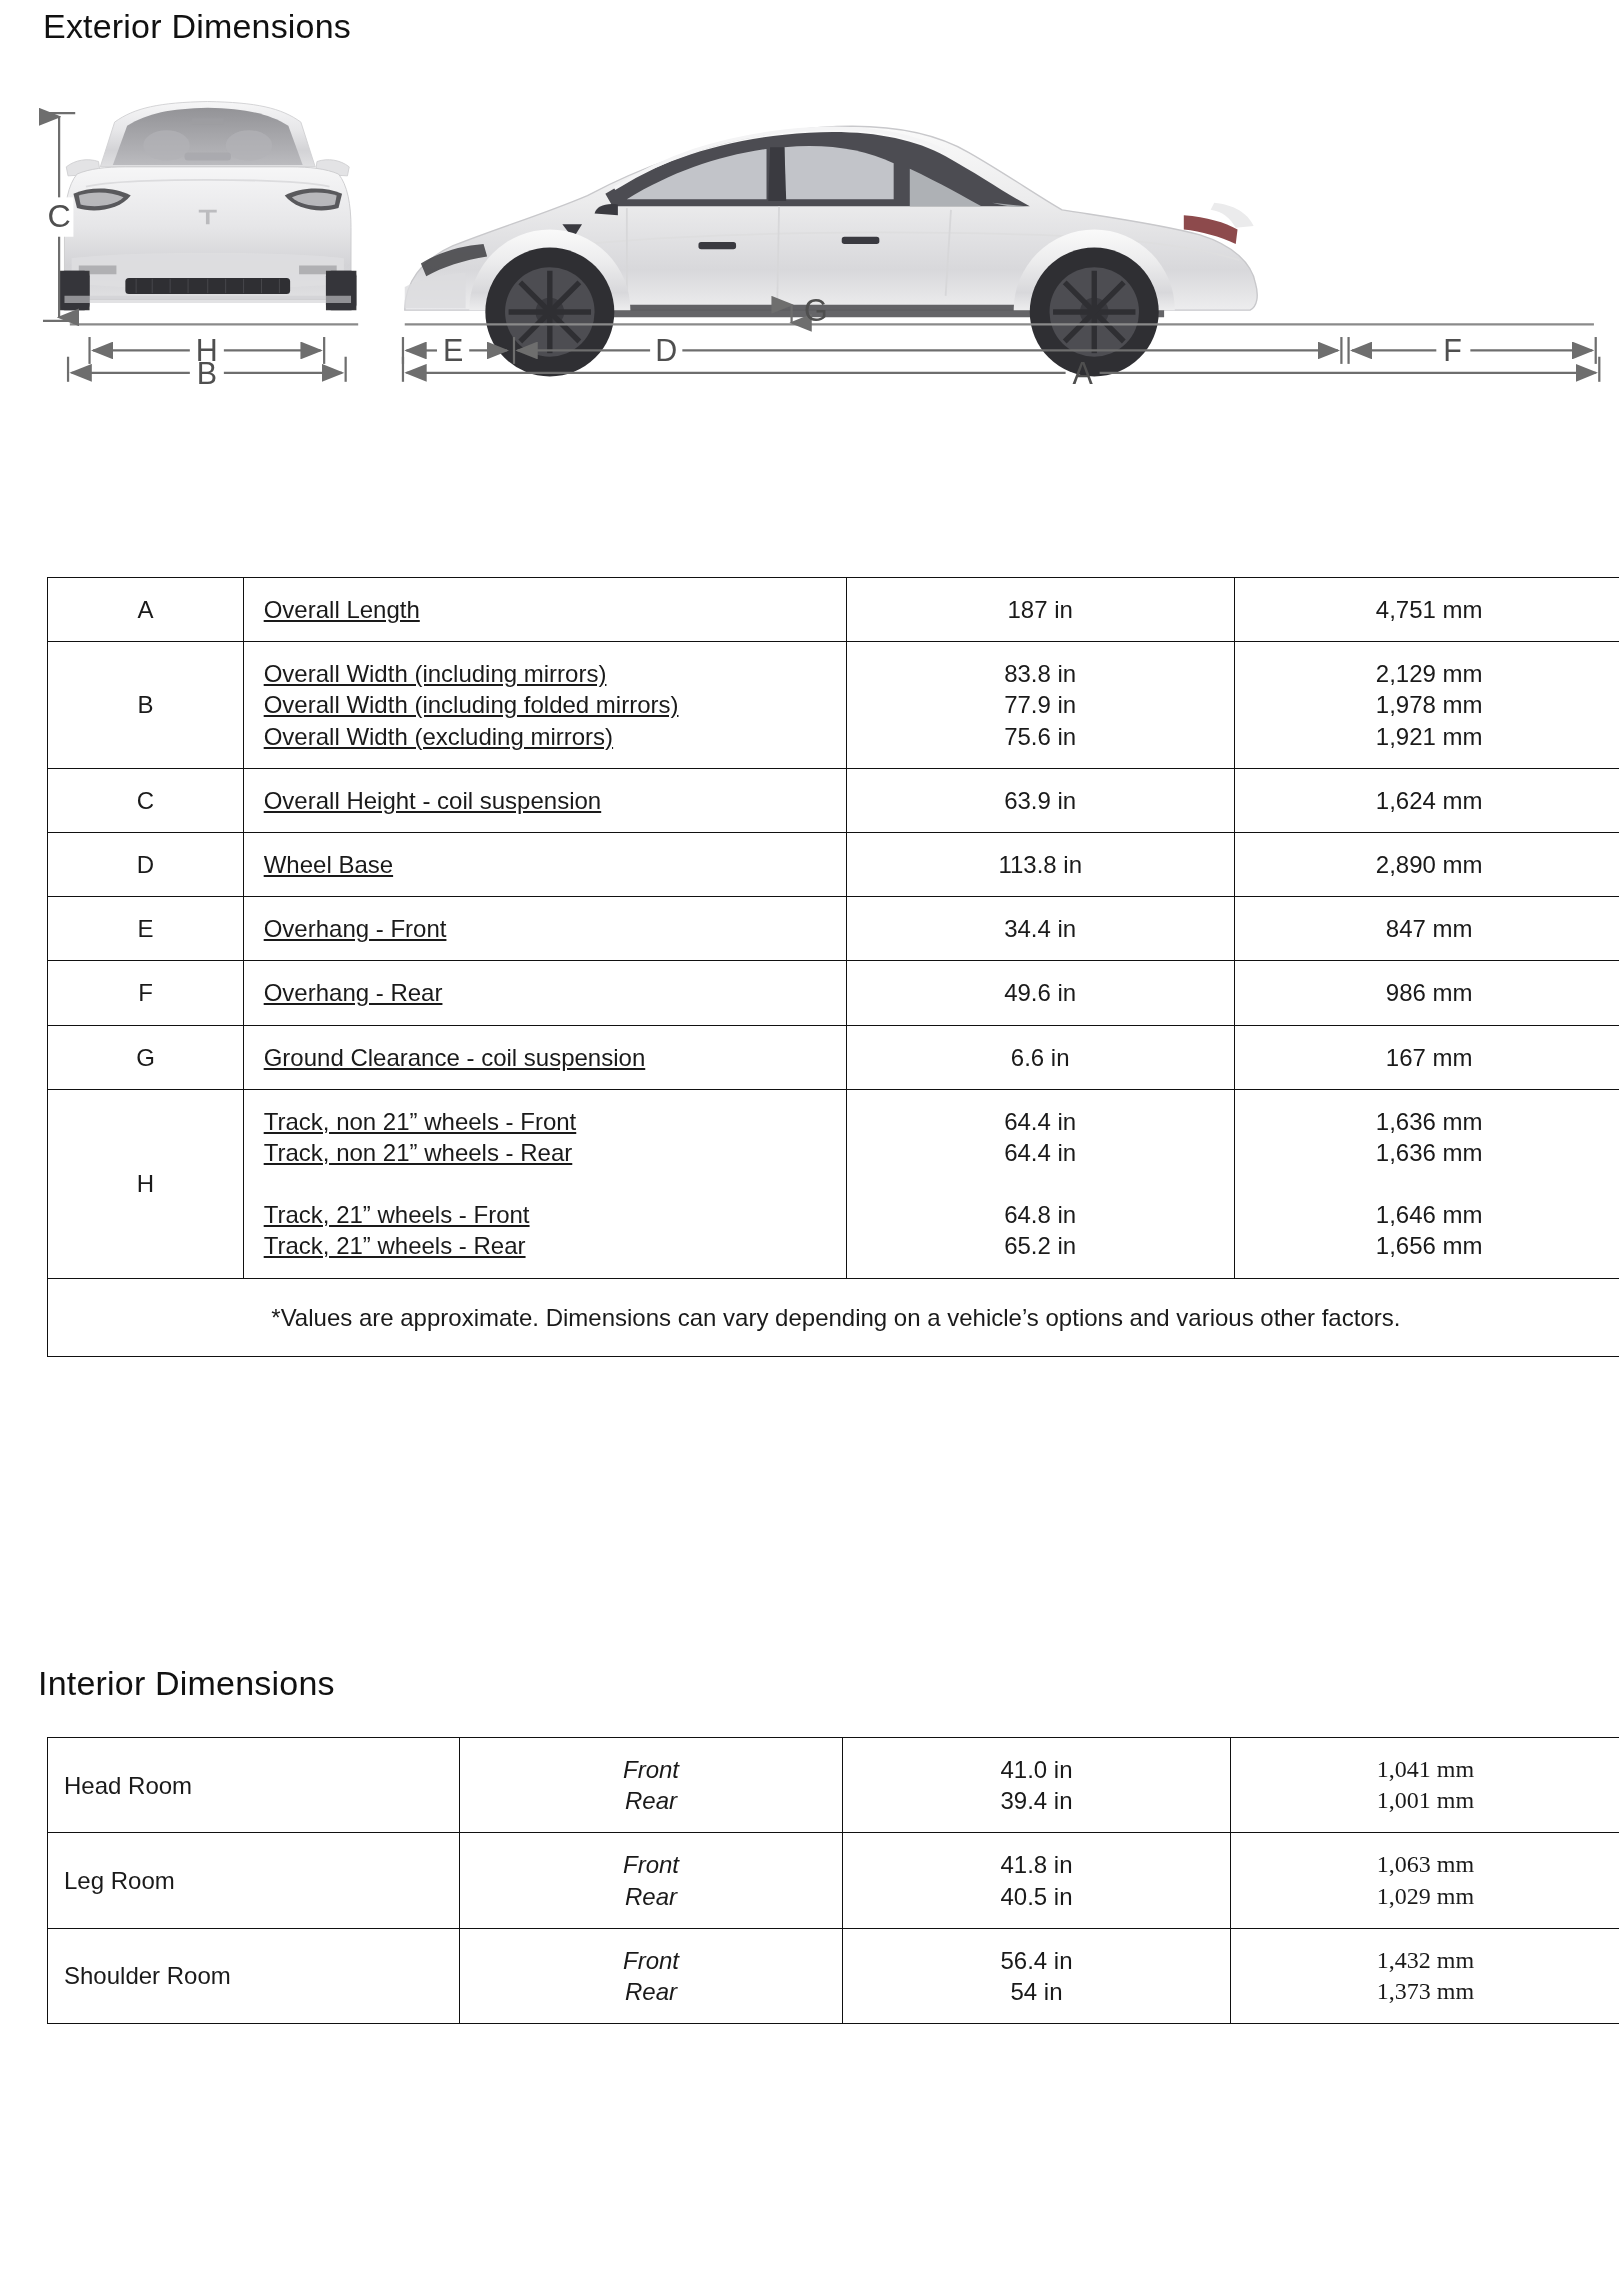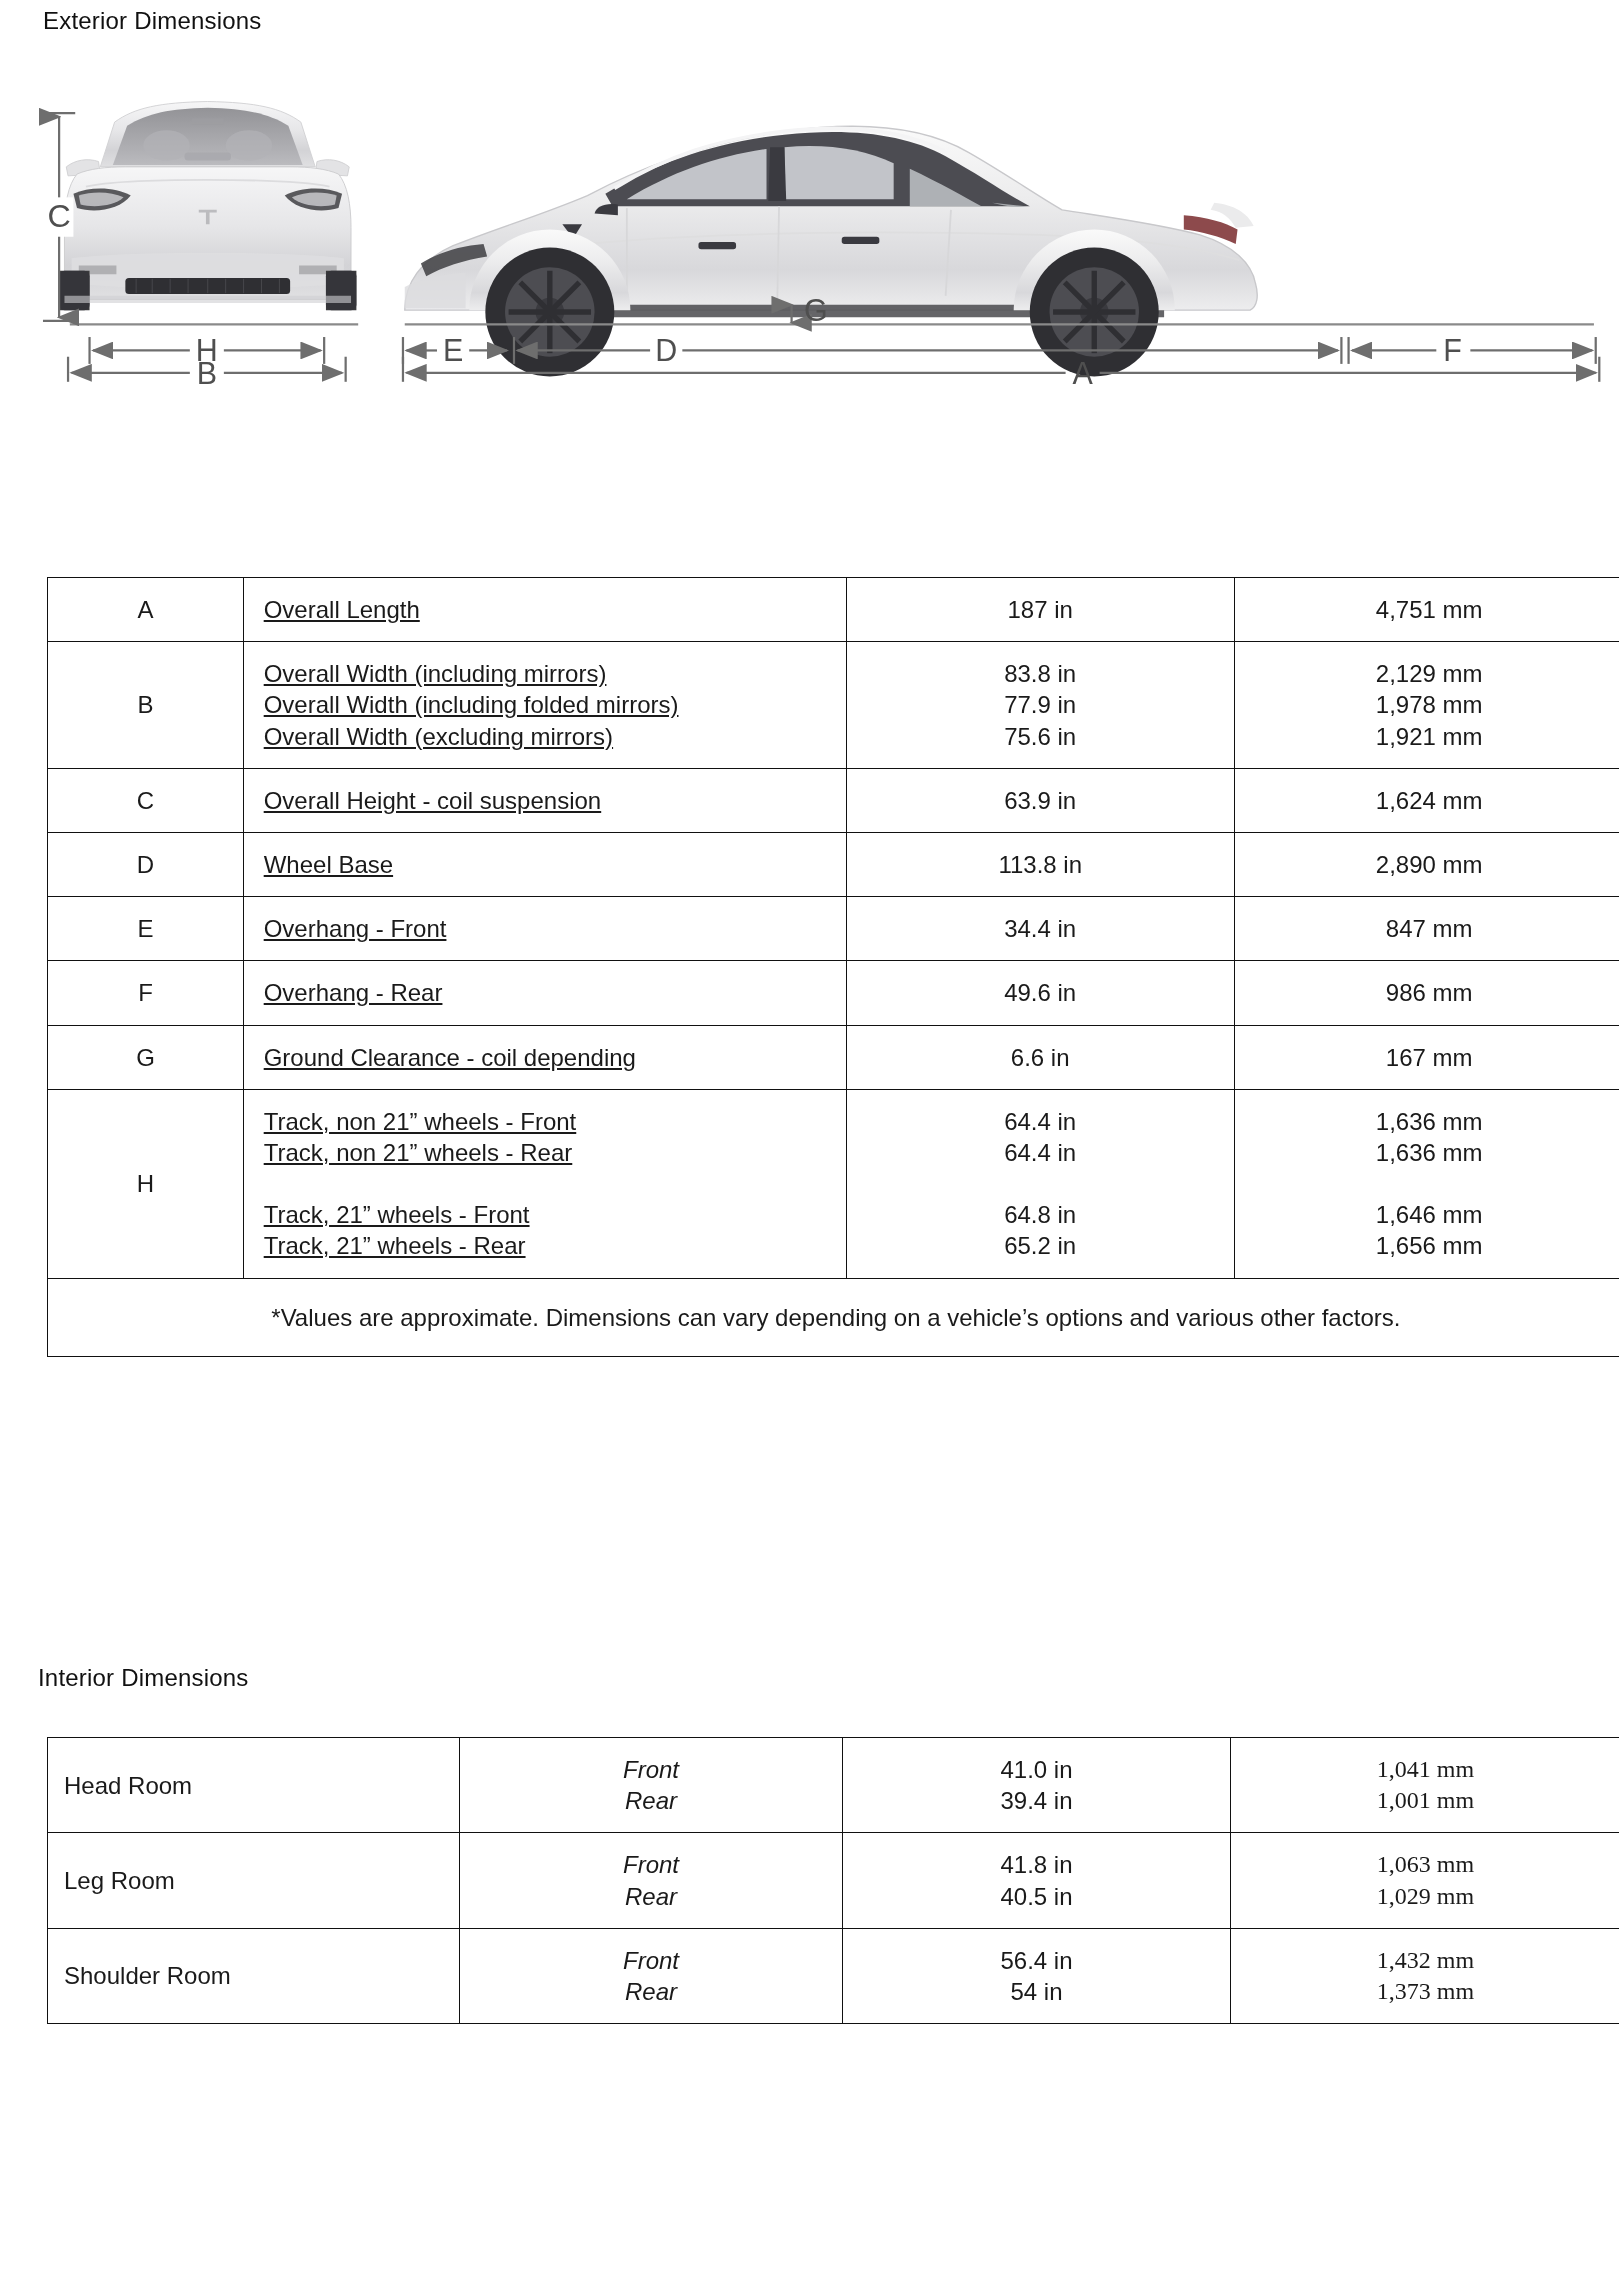--- a/index.html
+++ b/index.html
@@ -13,21 +13,21 @@
     font-family: "Liberation Sans", sans-serif;
     color: #1a1a1a;
     -webkit-font-smoothing: antialiased;
     position: relative;
     overflow: hidden;
   }
 
   .page { position: relative; width: 1619px; height: 2294px; }
 
   h1.section-title {
-    font-size: 24px;
+    font-size: 34px;
     font-weight: 400;
     letter-spacing: 0.2px;
     margin: 0;
     color: #111;
   }
 
   #exterior-title { position: absolute; left: 43px; top: 7.2px; }
   #interior-title { position: absolute; left: 38px; top: 1664px; }
 
   
@@ -363,21 +363,21 @@
         <td class="c-mm pad-y multiline">847 mm</td>
       </tr>
       <tr>
         <td class="c-key pad-y">F</td>
         <td class="c-desc pad-y multiline">Overhang - Rear</td>
         <td class="c-in pad-y multiline">49.6 in</td>
         <td class="c-mm pad-y multiline">986 mm</td>
       </tr>
       <tr>
         <td class="c-key pad-y">G</td>
-        <td class="c-desc pad-y multiline" style="max-width:466px">Ground Clearance - coil depending</td>
+        <td class="c-desc pad-y multiline" style="max-width:466px">Ground Clearance - coil suspension</td>
         <td class="c-in pad-y multiline">6.6 in</td>
         <td class="c-mm pad-y multiline">167 mm</td>
       </tr>
       <tr>
         <td class="c-key pad-y">H</td>
         <td class="c-desc pad-y multiline">Track, non 21” wheels - Front
 Track, non 21” wheels - Rear
 
 Track, 21” wheels - Front
 Track, 21” wheels - Rear</td>

